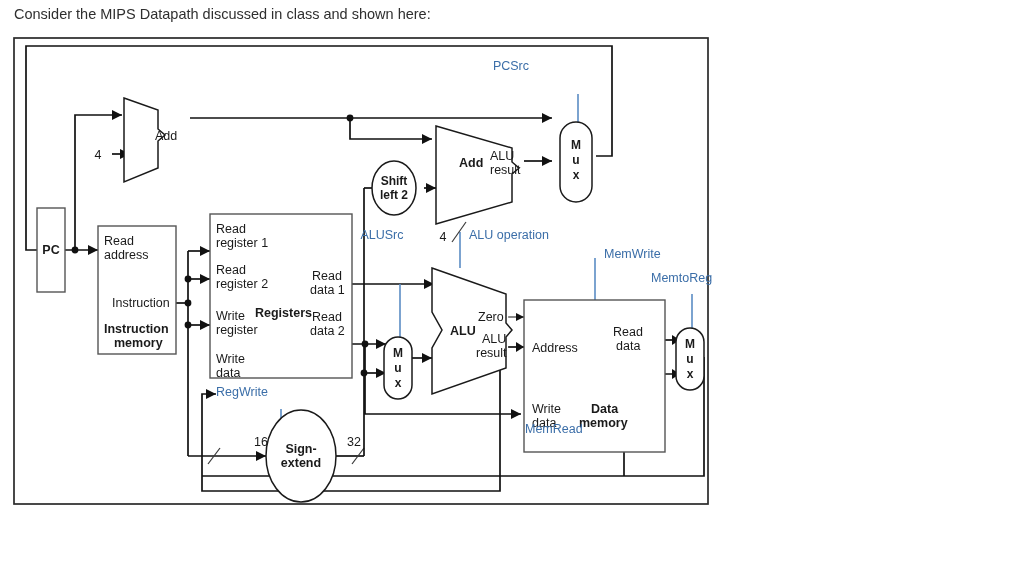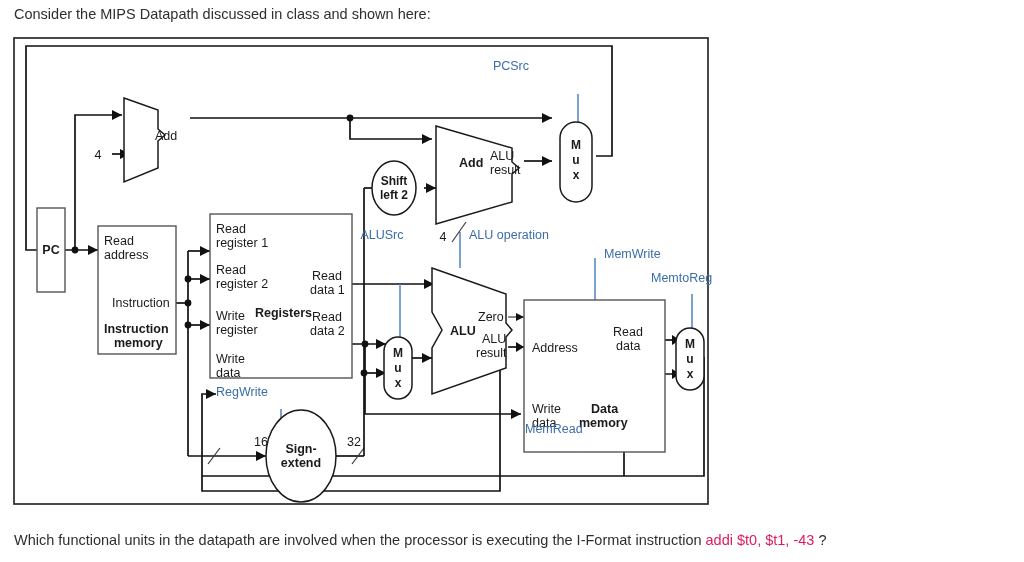--- a/index.html
+++ b/index.html
@@ -299,17 +299,14 @@
       <text class="ctrl" x="370" y="203" text-anchor="middle">ALUSrc</text>
       <text class="ctrl" x="457" y="203">ALU operation</text>
       <text class="ctrl" x="592" y="222">MemWrite</text>
       <text class="ctrl" x="639" y="246">MemtoReg</text>
       <text class="ctrl" x="513" y="397">MemRead</text>
       <text class="ctrl" x="204" y="360">RegWrite</text>
 
     </svg>
   </div>
 
-  <div class="q-text" id="prompt-bottom">
-    <span>Which functional units in the datapath are involved when the processor is executing the I-Format instruction </span><span class="instr-highlight">addi $t0, $t1, -43</span><span> ?</span>
-  </div>
 
 </div>
 
 </body></html>

